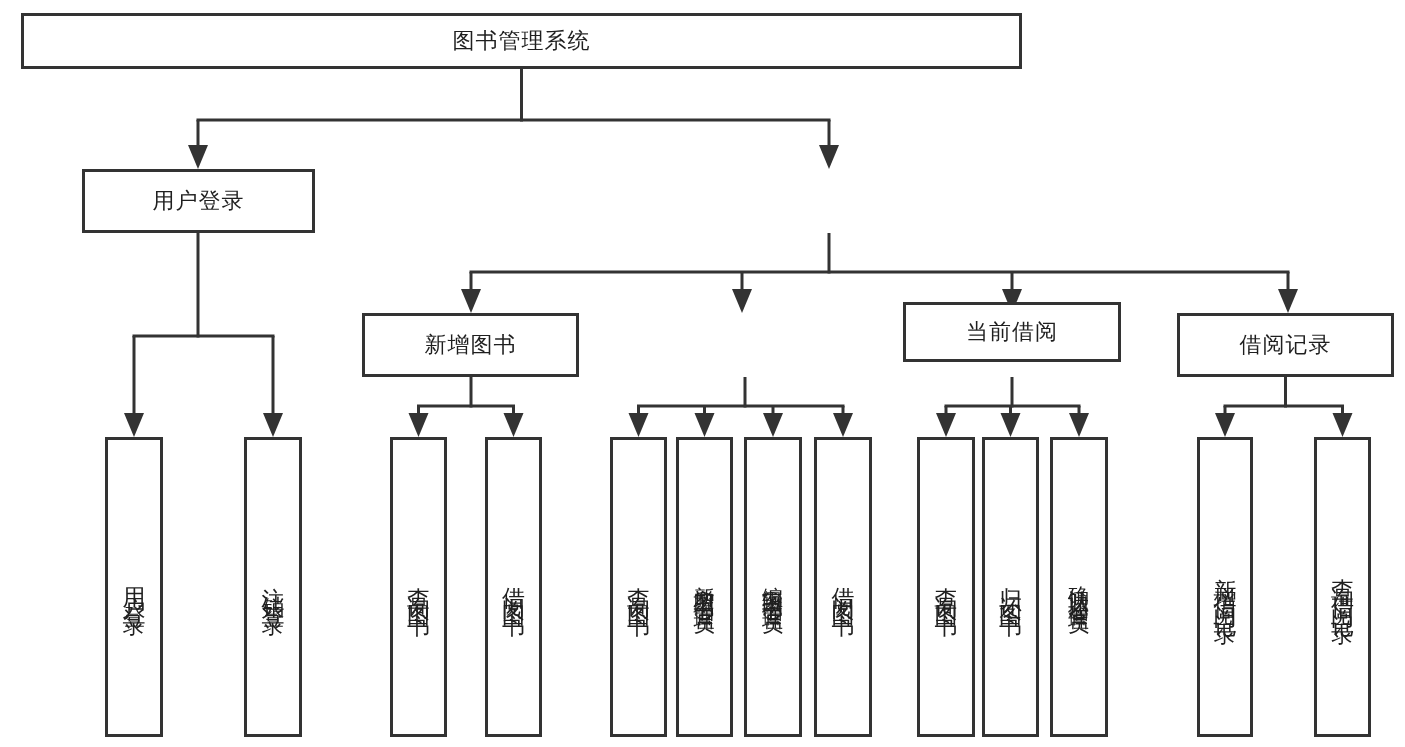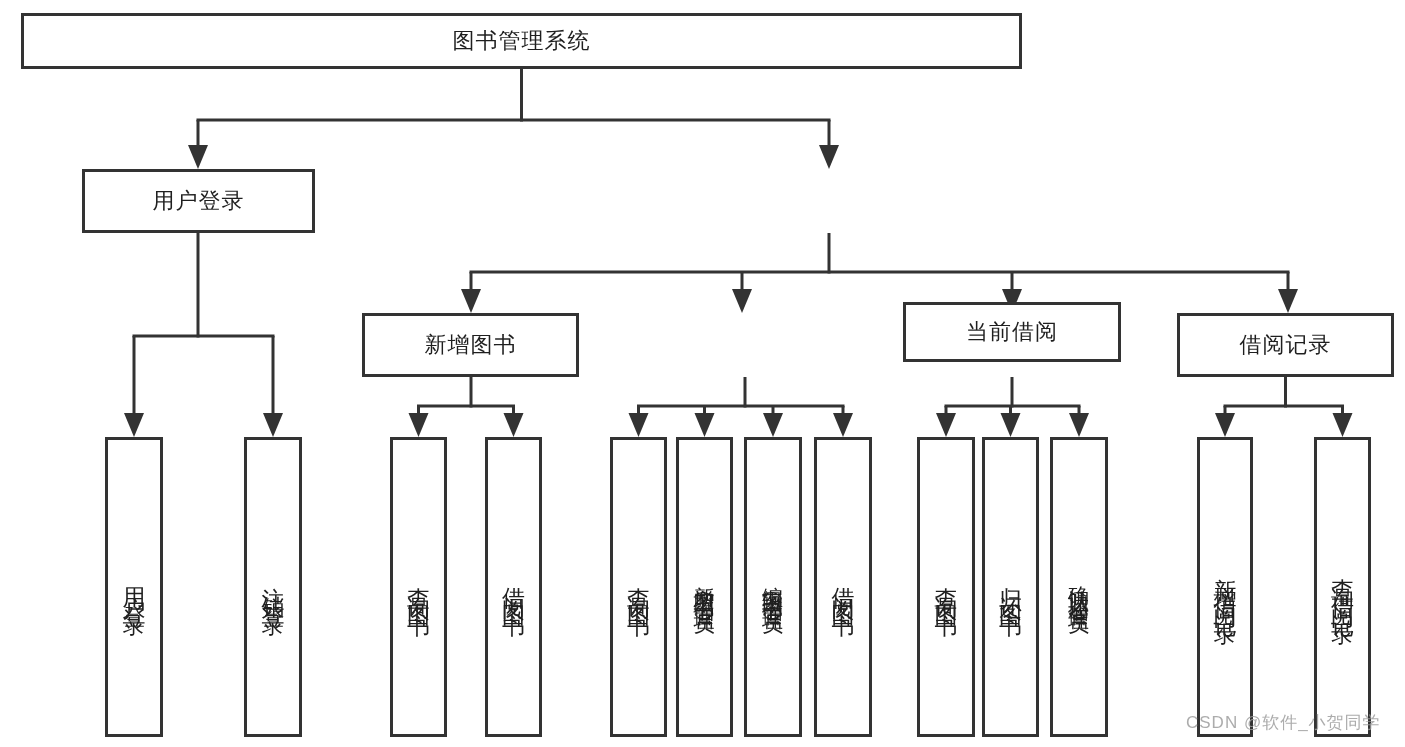--- a/index.html
+++ b/index.html
@@ -158,15 +158,14 @@
     <span class="vtext tight">确认归还（管理员）</span>
   </div>
 
   <div class="node vbox" style="left:1197px;top:437px;width:56px;height:300px">
     <span class="vtext">新增借阅记录</span>
   </div>
   <div class="node vbox" style="left:1314px;top:437px;width:57px;height:300px">
     <span class="vtext">查询借阅记录</span>
   </div>
 
-  <div class="watermark">CSDN @软件_小贺同学</div>
 
 </div>
 
 </body></html>

